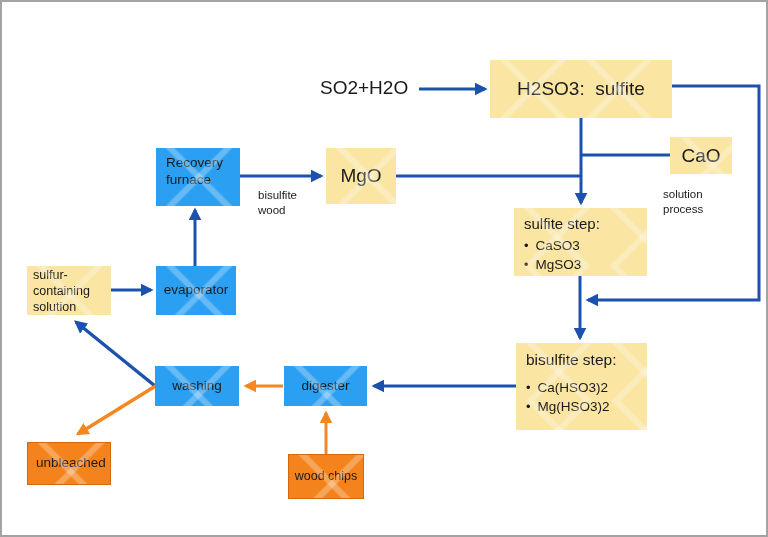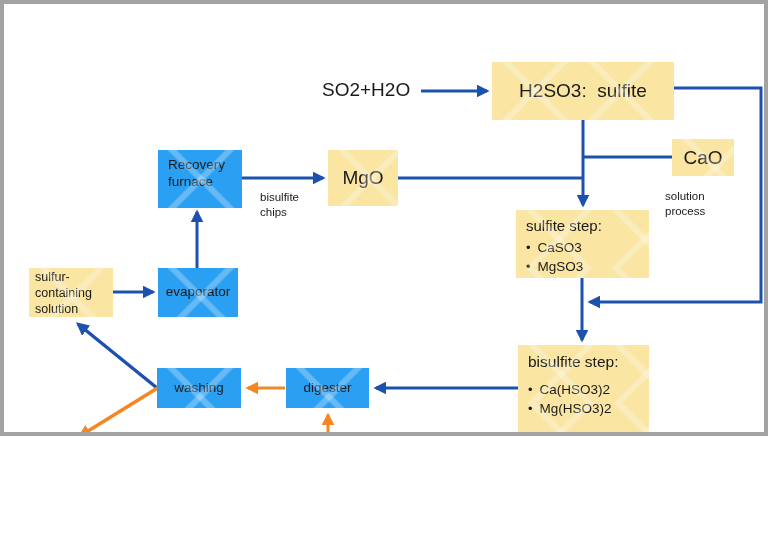--- a/index.html
+++ b/index.html
@@ -11,23 +11,23 @@
     --ink: #1A1A1A;
     --canvas: #FFFFFF;
   }
   * { margin: 0; padding: 0; box-sizing: border-box; }
   html, body { background: #fff; }
   body { font-family: "Liberation Sans", sans-serif; color: var(--ink); }
 
   .stage {
     position: relative;
     width: 768px;
-    height: 436px;
+    height: 537px;
     background: var(--canvas);
-    border: 4px solid #a3a3a3;
+    border: 2px solid #a3a3a3;
     overflow: hidden;
   }
 
   .arrow-layer {
     position: absolute;
     inset: 0;
     z-index: 1;
   }
   path.edge { fill: none; stroke-width: 3; }
   path.thick { stroke-width: 3.5; }
@@ -116,21 +116,21 @@
     <path class="edge sb" d="M516 384 H372" marker-end="url(#mb)"></path>
     <path class="edge so" d="M281 384 H244" marker-end="url(#mo)"></path>
     <path class="edge so" d="M324 455 V411" marker-end="url(#mo)"></path>
     <path class="edge sb thick" d="M158 388 L74 320" marker-end="url(#mb)"></path>
     <path class="edge so thick" d="M160 380 L76 432" marker-end="url(#mo)"></path>
   </svg>
 
   <div class="floating-label t-big" style="left:318px; top:75px;">SO2+H2O</div>
 
   <div class="floating-label t-label ml" style="left:256px; top:186px;">bisulfite
-chips</div>
+wood</div>
 
   <div class="floating-label t-label ml" style="left:661px; top:185px;">solution
 process</div>
 
   <div class="node yellow wm t-big" style="left:488px; top:58px; width:182px; height:58px;">
     <span class="pre">H2SO3:  sulfite</span>
   </div>
 
   <div class="node yellow wm t-big" style="left:668px; top:135px; width:62px; height:37px;">
     <span>CaO</span>

